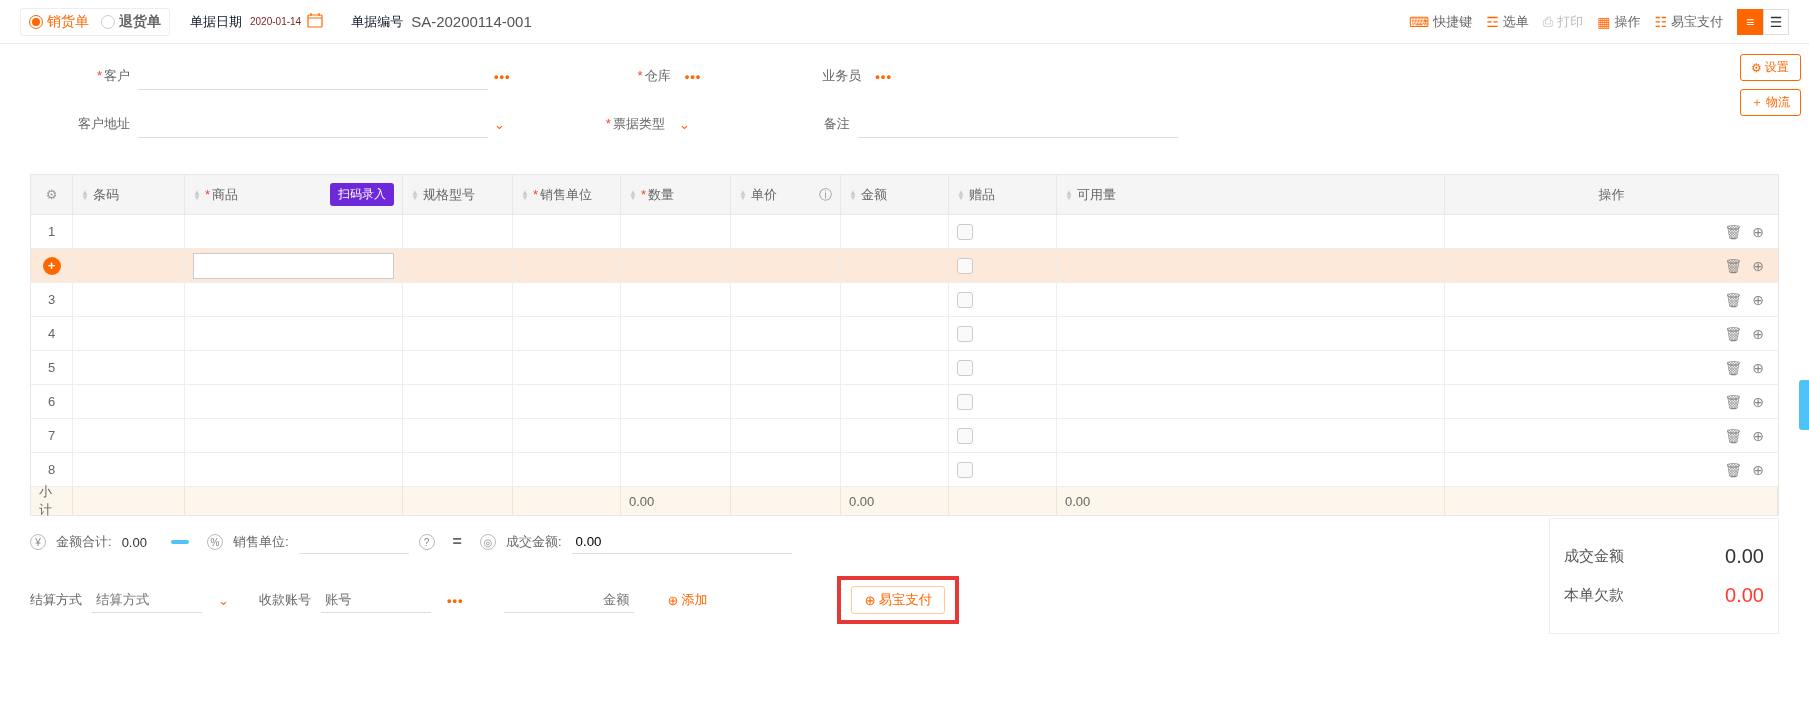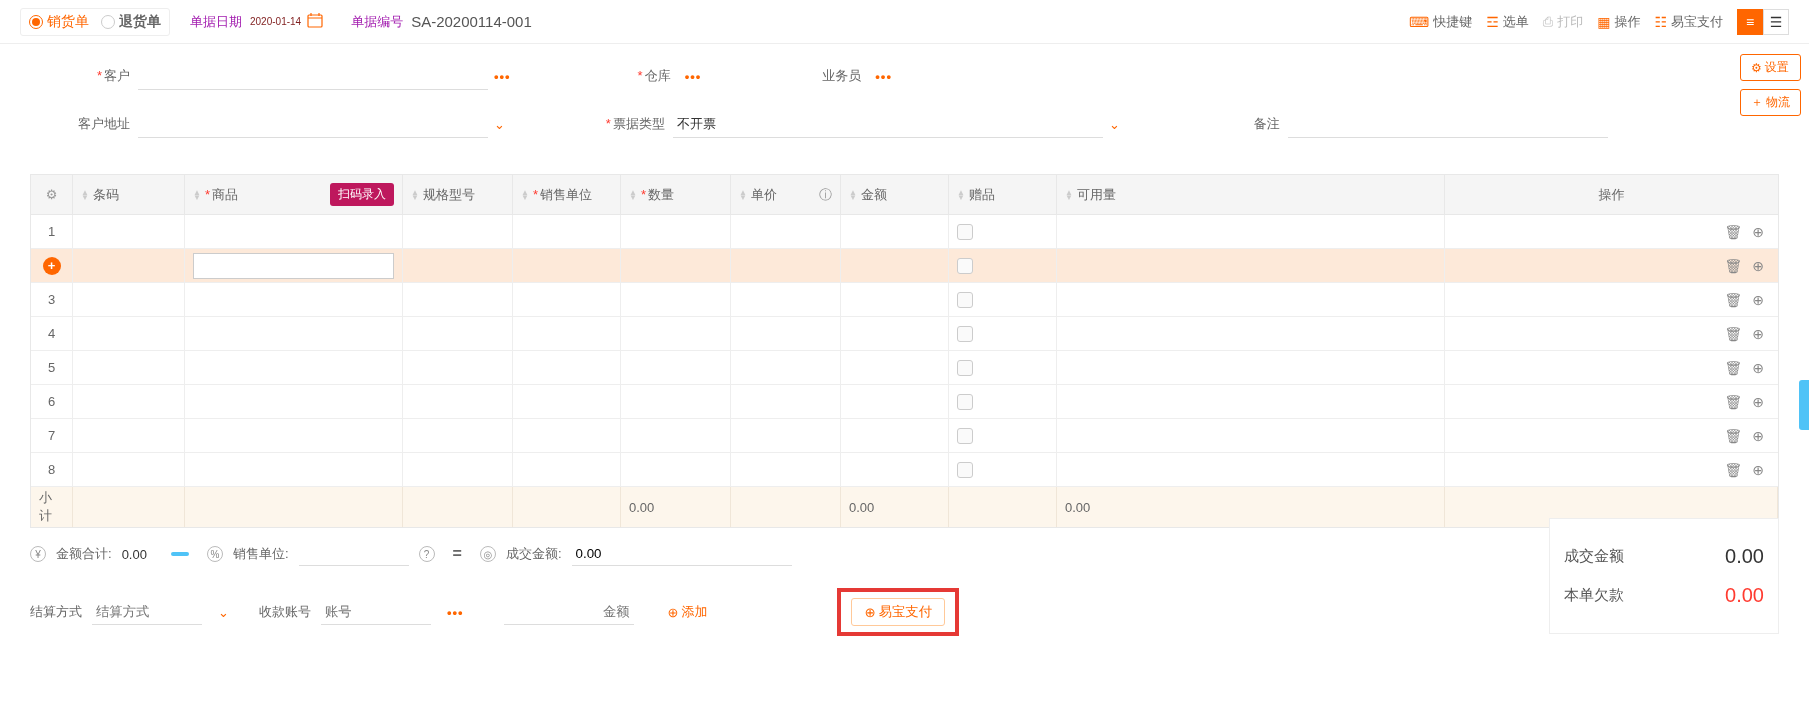--- a/index.html
+++ b/index.html
@@ -9,21 +9,21 @@
 
 .topbar { display: flex; align-items: center; height: 44px; padding: 0 20px; border-bottom: 1px solid #eee; }
 .order-type-group { display: flex; align-items: center; margin-right: 20px; border: 1px solid #eee; border-radius: 3px; padding: 4px 8px; }
 .radio-item { display: flex; align-items: center; margin-right: 12px; cursor: pointer; }
 .radio-item:last-child { margin-right: 0; font-weight: bold; }
 .radio-circle { width: 14px; height: 14px; border: 1px solid #ccc; border-radius: 50%; margin-right: 4px; display: flex; align-items: center; justify-content: center; }
 .radio-circle.active { border-color: #ff6600; }
 .radio-dot { width: 8px; height: 8px; background: #ff6600; border-radius: 50%; }
 .radio-label { color: #666; font-size: 14px; }
 .radio-label.active { color: #ff6600; font-weight: 500; }
-.field-label { color: #a21caf; margin-right: 8px; }
+.field-label { color: #0f172a; margin-right: 8px; }
 .date-value { color: #7f1d1d; margin-right: 6px; font-size: 10px; }
 .cal-icon { color: #ff6600; margin-right: 28px; }
 .doc-num { color: #555; font-size: 15px; }
 .topbar-right { margin-left: auto; display: flex; align-items: center; gap: 14px; }
 .top-action { display: flex; align-items: center; gap: 4px; color: #666; cursor: pointer; font-size: 13px; }
 .top-action .ico { color: #ff6600; font-size: 14px; }
 .top-action.disabled { color: #bbb; }
 .view-toggle { display: flex; }
 .vt-btn { width: 26px; height: 26px; display: flex; align-items: center; justify-content: center; border: 1px solid #ddd; cursor: pointer; font-size: 14px; }
 .vt-btn.active { background: #ff6600; color: #fff; border-color: #ff6600; }
@@ -42,21 +42,21 @@
 .side-btns { position: absolute; right: 8px; top: 10px; display: flex; flex-direction: column; gap: 8px; }
 .side-btn { border: 1px solid #ff6600; color: #ff6600; background: #fff; padding: 4px 10px; border-radius: 3px; cursor: pointer; font-size: 12px; display: flex; align-items: center; gap: 3px; }
 
 
 .table-wrap { margin: 8px 30px 0 30px; border: 1px solid #e8e8e8; }
 .thead { display: flex; background: #f5f5f5; height: 40px; border-bottom: 1px solid #e8e8e8; }
 .th { display: flex; align-items: center; padding: 0 8px; border-right: 1px solid #e8e8e8; color: #666; font-size: 13px; position: relative; }
 .th:last-child { border-right: none; }
 .sort-ico { display: inline-flex; flex-direction: column; margin-right: 4px; line-height: 5px; color: #ccc; font-size: 8px; }
 .th .req { color: #ff3b30; }
-.scan-btn { background: #be185d; color: #fff; padding: 3px 8px; border-radius: 3px; font-size: 12px; margin-left: auto; cursor: pointer; }
+.scan-btn { background: #6d28d9; color: #fff; padding: 3px 8px; border-radius: 3px; font-size: 12px; margin-left: auto; cursor: pointer; }
 .help-ico { margin-left: auto; color: #999; }
 .gear-cell { width: 42px; justify-content: center; }
 .c-barcode { width: 112px; }
 .c-product { width: 218px; }
 .c-spec { width: 110px; }
 .c-unit { width: 108px; }
 .c-qty { width: 110px; }
 .c-price { width: 110px; }
 .c-amount { width: 108px; }
 .c-gift { width: 108px; }
@@ -67,21 +67,21 @@
 .tbody .trow.active { background: #fde9d9; }
 .td { display: flex; align-items: center; padding: 0 8px; border-right: 1px solid #eee; color: #666; }
 .td:last-child { border-right: none; }
 .td.idx { width: 42px; justify-content: center; }
 .add-circle { width: 18px; height: 18px; background: #ff6600; color: #fff; border-radius: 50%; display: flex; align-items: center; justify-content: center; font-size: 13px; font-weight: bold; }
 .cell-input { width: 100%; height: 26px; border: 1px solid #ccc; background: #fff; }
 .checkbox { width: 16px; height: 16px; border: 1px solid #ccc; border-radius: 3px; background: #fafafa; }
 .row-ops { flex: 1; justify-content: flex-end; gap: 10px; padding-right: 14px; }
 .row-op-ico { color: #888; cursor: pointer; font-size: 14px; }
 
-.subtotal-row { display: flex; height: 40px; background: #fdf6ec; }
+.subtotal-row { display: flex; height: 28px; background: #fdf6ec; }
 .subtotal-row .td { border-right: 1px solid #f0e6d8; }
 
 
 .bottom { display: flex; align-items: center; padding: 14px 30px; gap: 10px; }
 .sum-label { color: #666; display: flex; align-items: center; gap: 4px; }
 .sum-val { color: #333; font-weight: 500; margin-right: 6px; }
 .circ-ico { width: 16px; height: 16px; border: 1px solid #bbb; border-radius: 50%; display: inline-flex; align-items: center; justify-content: center; font-size: 10px; color: #888; }
 .minus-bar { width: 18px; height: 4px; background: #4fc3f7; border-radius: 2px; margin: 0 8px; }
 .eq { color: #666; font-weight: bold; margin: 0 8px; font-size: 16px; }
 .deal-input { width: 220px; border: none; border-bottom: 1px solid #ddd; height: 24px; padding: 0 4px; }
@@ -189,21 +189,20 @@
     </div>
 
     <div class="form-row">
       <div class="form-group">
         <span class="form-label">客户地址</span>
         <input class="form-input" style="">
         <span class="chev">⌄</span>
       </div>
       <div class="form-group">
         <span class="form-label"><span class="req">*</span><span>票据类型</span></span>
-        <span class="form-value" style="width:430px">不开票</span>
         <span class="chev">⌄</span>
       </div>
       <div class="form-group">
         <span class="form-label">备注</span>
         <input class="form-input" style="width: 320px;">
       </div>
     </div>
   </div>
 
   <div class="table-wrap">

